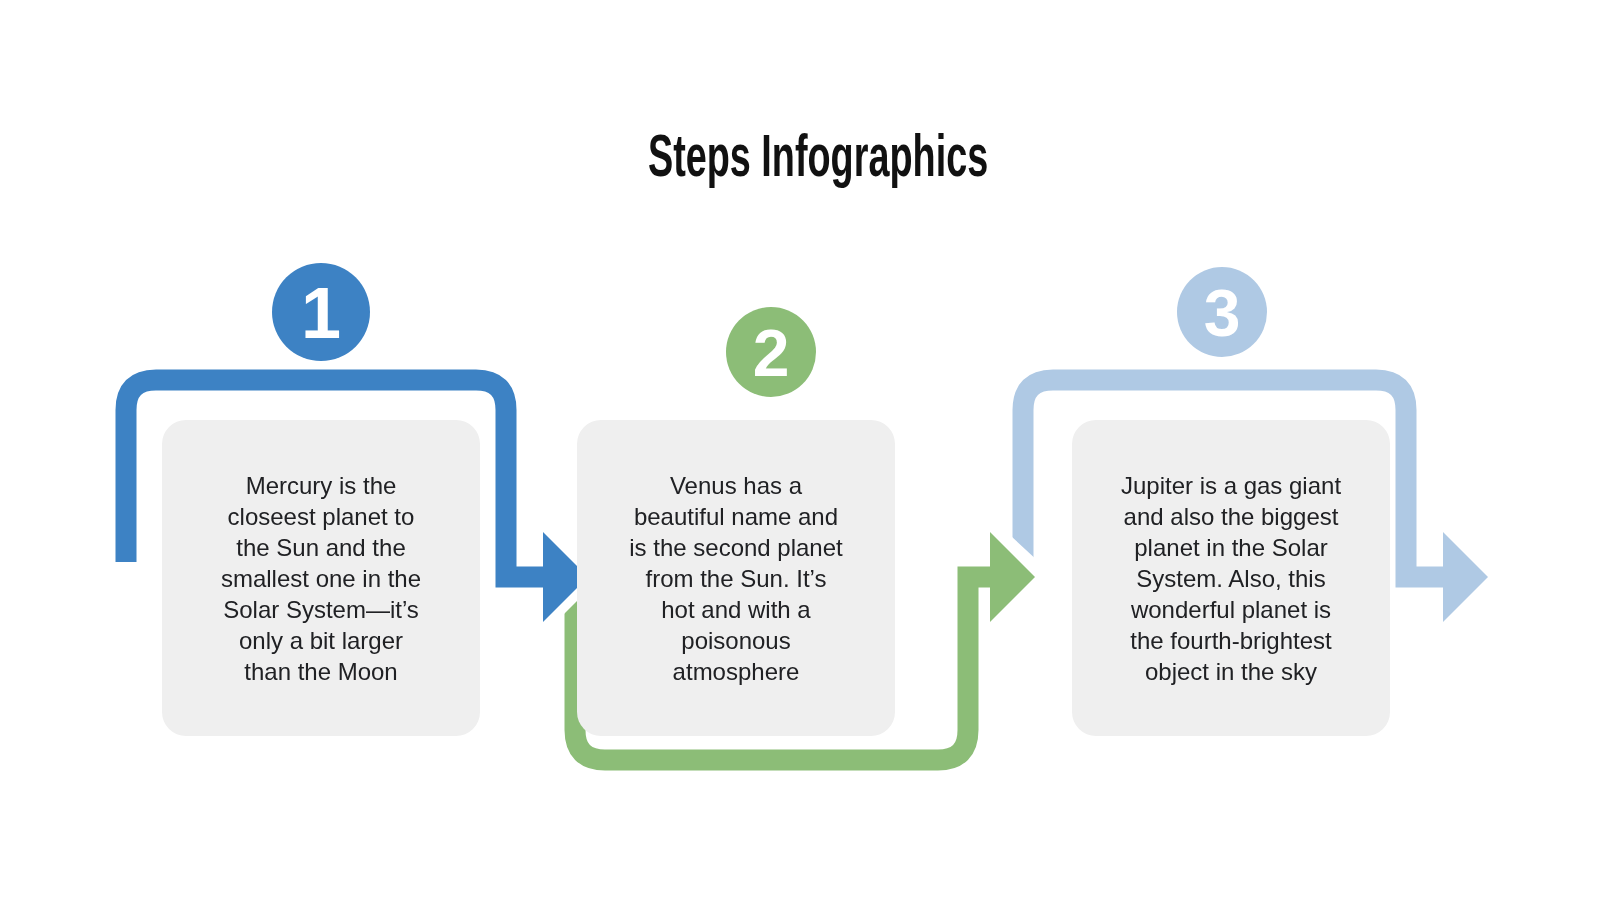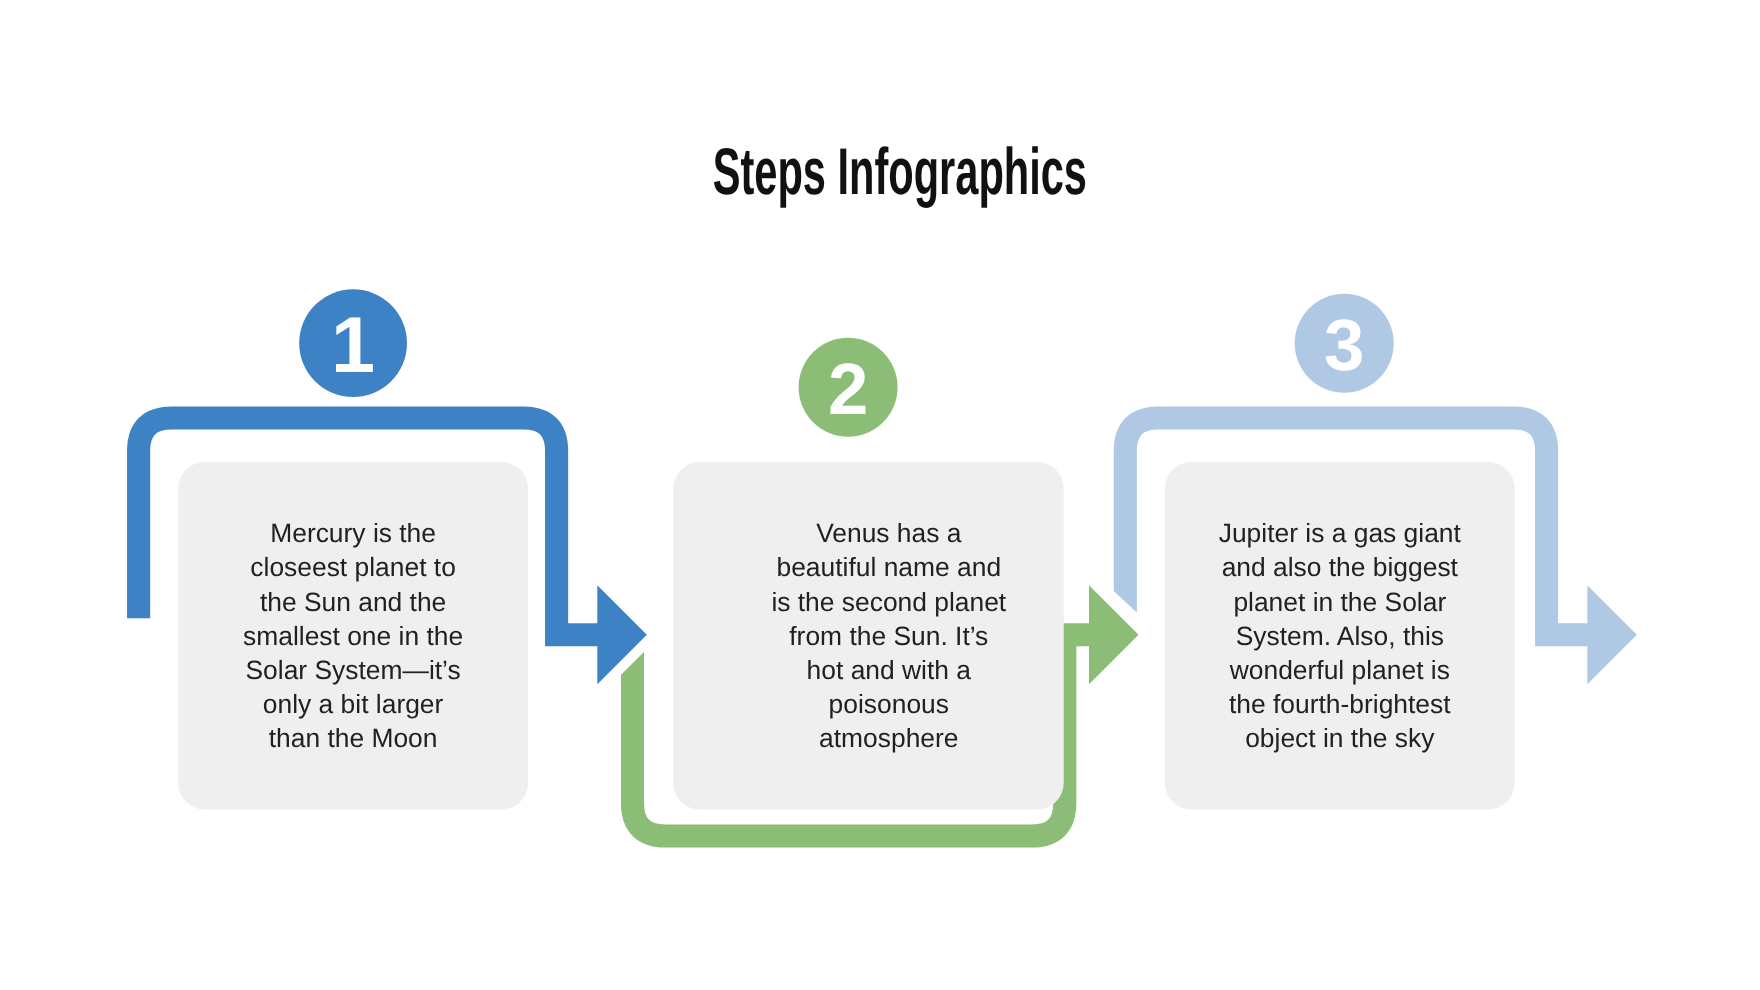--- a/index.html
+++ b/index.html
@@ -42,21 +42,21 @@
     display:flex;align-items:center;justify-content:center;
     text-align:center;
   }
   .card .card-text{
     font-size:24px;
     line-height:31px;
     white-space:pre-line;
     text-align:center;
   }
   .card1{left:162px;}
-  .card2{left:612px;padding-left:37px;}
+  .card2{left:577px;}
   .card3{left:1059px;}
 </style>
 </head>
 <body>
 
 <div class="stage">
 
   <h1 class="slide-title" style="color: rgb(17, 17, 17);"><span class="condense">Steps Infographics</span></h1>
 
   <svg class="connector" viewBox="0 0 1600 900">
@@ -103,21 +103,21 @@
   <div class="card card2" style="background: rgb(239, 239, 239);">
     <div class="card-text" style="color: rgb(32, 33, 36);">Venus has a
 beautiful name and
 is the second planet
 from the Sun. It’s
 hot and with a
 poisonous
 atmosphere</div>
   </div>
 
-  <div class="card card3" style="background: rgb(239, 239, 239);">
+  <div class="card card3" style="background: rgb(239, 239, 239); margin-left: 13px;">
     <div class="card-text" style="color: rgb(32, 33, 36);">Jupiter is a gas giant
 and also the biggest
 planet in the Solar
 System. Also, this
 wonderful planet is
 the fourth-brightest
 object in the sky</div>
   </div>
 
 </div>

